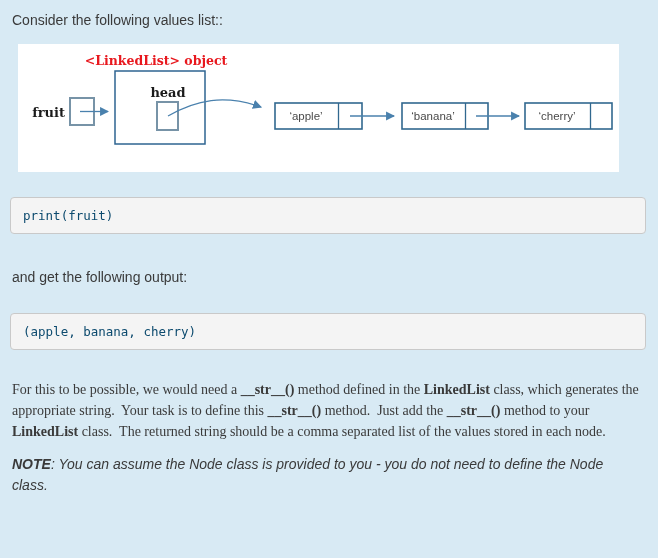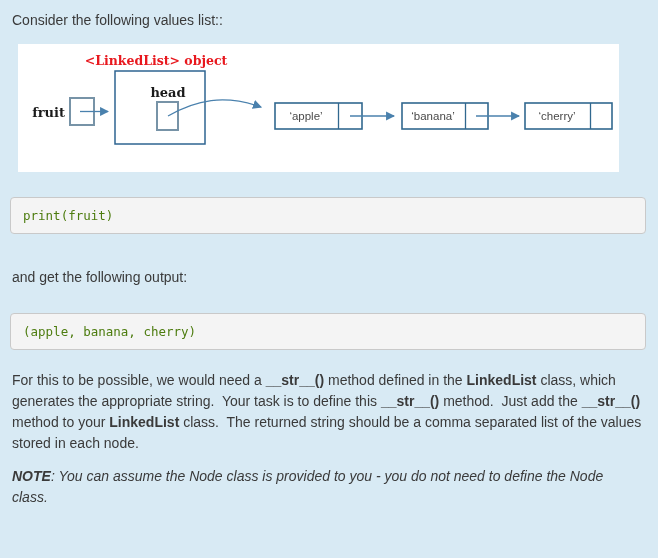--- a/index.html
+++ b/index.html
@@ -18,36 +18,36 @@
   p { margin:0; font-size:14px; line-height:21px; white-space:pre-wrap; }
   .intro { margin-top:1px; }
   .diagram {
     width:601px; height:128px;
     background:#ffffff;
     margin:13px 0 0 6px;
   }
   .diagram svg { display:block; }
   .lead   { margin-top:24px; max-width:630px; }
   .output { margin-top:33px; }
-  .task   { margin-top:20px; max-width:630px; }
+  .task   { margin-top:29px; max-width:630px;font-family:Liberation Serif, serif; }
   .note   { margin-top:12px; max-width:622px; font-style:italic; }
   .b  { font-weight:bold; }
   .bi { font-weight:bold; font-style:italic; }
   pre.codeblock {
     box-sizing:border-box;
     width:636px;
     margin:25px 0 0 -2px;
     background:#f4f4f4;
     border:1px solid #c9c9c9;
     border-radius:4px;
     padding:9px 12px;
     font-family:"DejaVu Sans Mono", monospace;
     font-size:12.5px;
     line-height:17px;
-    color:#4d7c0f;
+    color:#0c4a6e;
   }
   pre.codeblock code { font-family:inherit; }
   
   .svg-red-label   { font-family:"DejaVu Serif", serif; font-weight:bold; font-size:12.5px; fill:#e8181e; }
   .svg-serif-label { font-family:"DejaVu Serif", serif; font-weight:bold; font-size:13px; fill:#1b1b1b; }
   .svg-node-text   { font-family:"Liberation Sans", sans-serif; font-size:11.5px; fill:#4a4a4a; }
   .svg-bigbox   { fill:#ffffff; stroke:#2e6491; stroke-width:1.5; }
   .svg-smallbox { fill:#ffffff; stroke:#7793a7; stroke-width:2; }
   .svg-nodebox  { fill:#ffffff; stroke:#31688f; stroke-width:1.6; }
   .svg-divider  { stroke:#31688f; stroke-width:1.3; }

